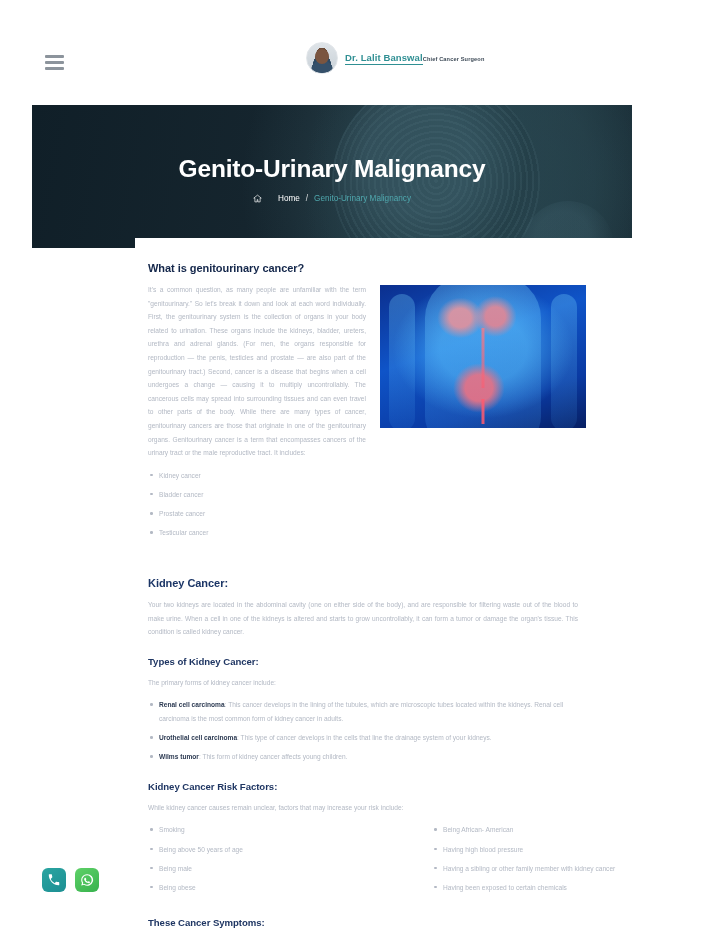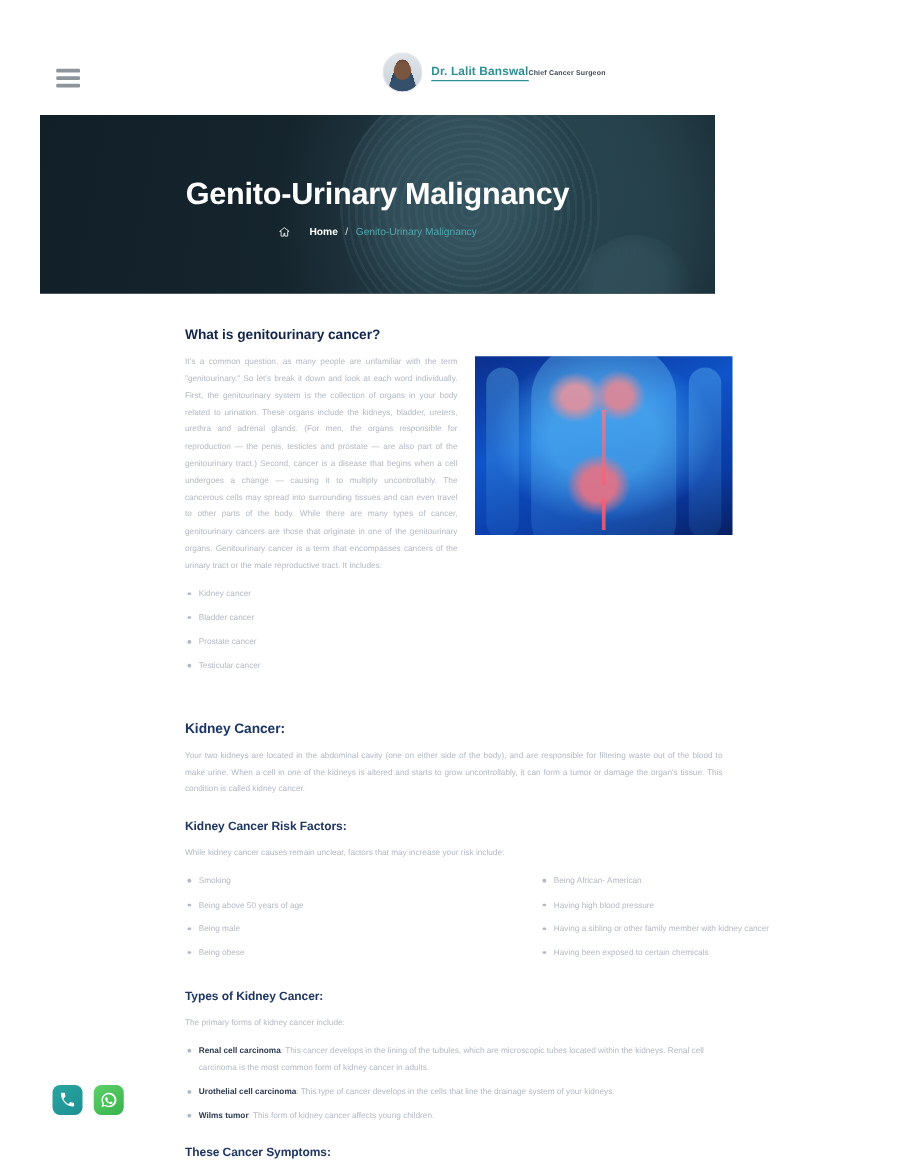--- a/index.html
+++ b/index.html
@@ -56,22 +56,22 @@
     letter-spacing: .1px; border-bottom: 1.2px solid #2f8f93;
     padding-bottom: 1px;
   }
   .logo-role {
     font-size: 5.6px; font-weight: 600; color: #3d4a57;
     margin-top: 2.5px; letter-spacing: .15px;
   }
 
   
   .hero {
-    position: absolute; left: 32px; top: 92px;
-    width: 540px; height: 143px;
+    position: absolute; left: 32px; top: 105px;
+    width: 600px; height: 143px;
     overflow: hidden;
     background:
       radial-gradient(circle at 76% 58%, rgba(40,70,80,.55) 0 16%, rgba(20,38,46,0) 40%),
       radial-gradient(circle at 74% 55%, rgba(60,95,105,.35) 0 26%, rgba(20,38,46,0) 52%),
       linear-gradient(100deg, #101f28 0%, #16262f 45%, #1c333c 72%, #12222b 100%);
   }
   .hero-cell {
     position:absolute; right: 92px; top: -28px; width: 208px; height: 208px;
     border-radius: 50%; opacity: .55;
     background:
@@ -90,21 +90,21 @@
     padding-top: 4px;
   }
   .hero-title {
     color:#ffffff; font-size: 24.5px; font-weight: 700;
     letter-spacing: -.2px;
   }
   .breadcrumb {
     margin-top: 11px; display:flex; align-items:center; gap: 5px;
     font-size: 8.2px;
   }
-  .bc-home { display:flex; align-items:flex-end; gap:16px; color:#ffffff;font-weight:bold; }
+  .bc-home { display:flex; align-items:flex-end; gap:16px; color:#ffffff; }
   .home-ico { width: 9px; height: 9px; display:block; }
   .bc-sep { color: #ffffff; opacity:.85; margin: 0 1px; }
   .bc-current { color: #4fa8ae; }
 
   
   .content {
     position: absolute; left: 135px; top: 238px;
     width: 553px; height: 693px; background: #ffffff;
     padding: 24px 0 0 13px;
   }
@@ -241,20 +241,30 @@
         <div class="arm-r"></div>
         <div class="torso"></div>
         <div class="ureter"></div>
         <div class="urethra"></div>
       </div>
     </div>
 
     <div class="sec">
       <div class="h3 kidney">Kidney Cancer:</div>
       <p class="body wide">Your two kidneys are located in the abdominal cavity (one on either side of the body), and are responsible for filtering waste out of the blood to make urine. When a cell in one of the kidneys is altered and starts to grow uncontrollably, it can form a tumor or damage the organ's tissue. This condition is called kidney cancer.</p>
+    </div>
+
+    <div class="sub">
+      <div class="h3">Types of Kidney Cancer:</div>
+      <p class="body wide" style="margin-top:9px">The primary forms of kidney cancer include:</p>
+      <ul class="bullets wide">
+        <li><b>Renal cell carcinoma</b><span>: This cancer develops in the lining of the tubules, which are microscopic tubes located within the kidneys. Renal cell carcinoma is the most common form of kidney cancer in adults.</span></li>
+        <li><b>Urothelial cell carcinoma</b><span>: This type of cancer develops in the cells that line the drainage system of your kidneys.</span></li>
+        <li><b>Wilms tumor</b><span>: This form of kidney cancer affects young children.</span></li>
+      </ul>
     </div>
 
     <div class="sub">
       <div class="h3">Kidney Cancer Risk Factors:</div>
       <p class="body wide" style="margin-top:9px">While kidney cancer causes remain unclear, factors that may increase your risk include:</p>
       <div class="two-col">
         <ul class="bullets">
           <li>Smoking</li>
           <li>Being above 50 years of age</li>
           <li>Being male</li>
@@ -263,30 +273,20 @@
         <ul class="bullets">
           <li>Being African- American</li>
           <li>Having high blood pressure</li>
           <li>Having a sibling or other family member with kidney cancer</li>
           <li>Having been exposed to certain chemicals</li>
         </ul>
       </div>
     </div>
 
     <div class="sub">
-      <div class="h3">Types of Kidney Cancer:</div>
-      <p class="body wide" style="margin-top:9px">The primary forms of kidney cancer include:</p>
-      <ul class="bullets wide">
-        <li><b>Renal cell carcinoma</b><span>: This cancer develops in the lining of the tubules, which are microscopic tubes located within the kidneys. Renal cell carcinoma is the most common form of kidney cancer in adults.</span></li>
-        <li><b>Urothelial cell carcinoma</b><span>: This type of cancer develops in the cells that line the drainage system of your kidneys.</span></li>
-        <li><b>Wilms tumor</b><span>: This form of kidney cancer affects young children.</span></li>
-      </ul>
-    </div>
-
-    <div class="sub">
       <div class="h3">These Cancer Symptoms:</div>
       <p class="body wide" style="margin-top:9px">Kidney cancer symptoms can differ greatly from one individual to another, but the most prevalent symptom is no symptoms at all. Other signs of kidney cancer may include weight loss, fatigue, a lump or pain in your side or lower back, leg and ankle swelling and a fever that lasts for a few weeks with no known cause. It's important to note that these symptoms can signify a</p>
     </div>
 
   </div>
 
   <div class="fabs">
     <div class="fab call">
       <svg viewBox="0 0 24 24">
         <path d="M6.6 10.8c1.4 2.8 3.8 5.1 6.6 6.6l2.2-2.2c.3-.3.7-.4 1-.2 1.2.4 2.4.6 3.6.6.6 0 1 .4 1 1V20c0 .6-.4 1-1 1C11.1 21 3 12.9 3 3c0-.6.4-1 1-1h3.5c.6 0 1 .4 1 1 0 1.3.2 2.5.6 3.6.1.4 0 .8-.2 1.1l-2.3 2.1z"></path>

